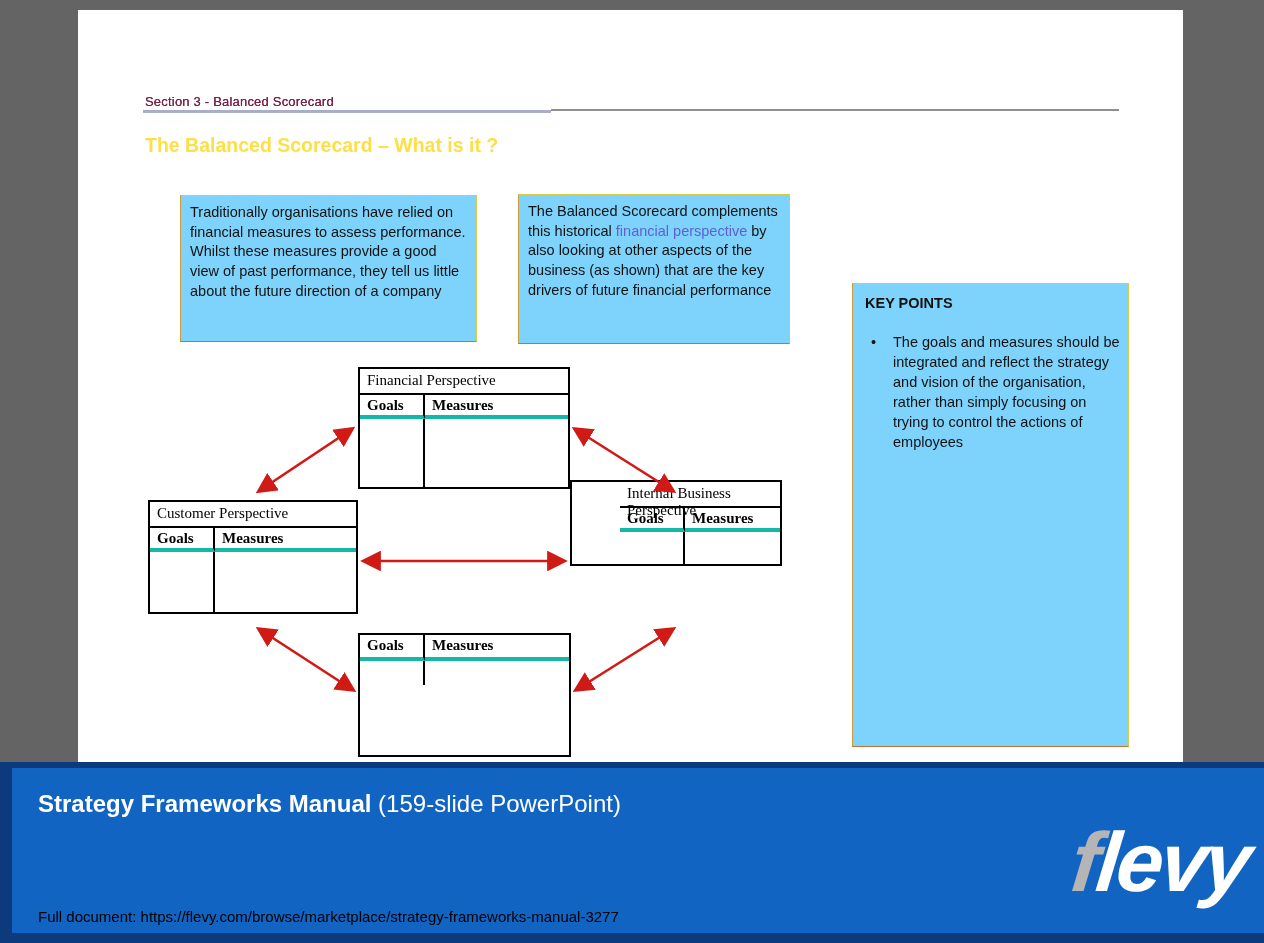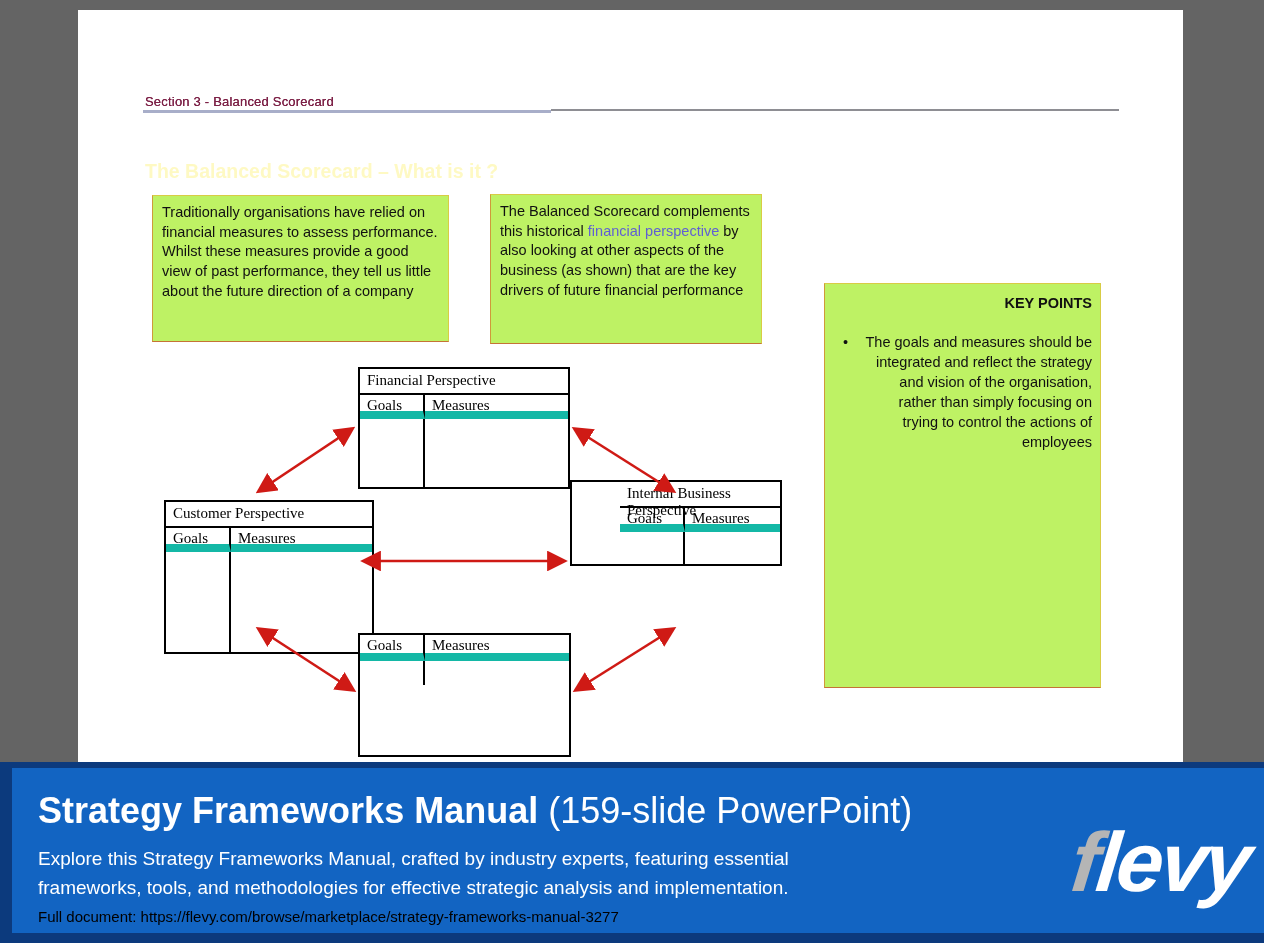--- a/index.html
+++ b/index.html
@@ -17,70 +17,69 @@
     position:absolute;left:145px;top:94px;
     font-size:13px;color:#7c2046;letter-spacing:0.2px;
   }
   .divider-thick{
     position:absolute;left:143px;top:110px;width:408px;height:3px;background:#a8aec9;
   }
   .divider-thin{
     position:absolute;left:551px;top:109px;width:568px;height:2px;background:#8e8e93;
   }
   .page-title{
-    position:absolute;left:145px;top:160px;
-    font-size:19.5px;font-weight:bold;color:#fef9c3;
+    position:absolute;left:145px;top:134px;
+    font-size:19.5px;font-weight:bold;color:#fde047;
   }
   .note{
-    position:absolute;background:#bef264;
+    position:absolute;background:#7dd3fc;
     border:1px solid #d8cc45;border-bottom-color:#c57335;border-left-color:#cf9a3a;
     font-size:14.5px;line-height:19.7px;color:#111;
-    padding:7px 9px;box-sizing:border-box;
+    padding:7px 9px;box-sizing:border-box;margin-left:28px;
   }
   .note-left{left:152px;top:195px;width:297px;height:147px;}
   .note-right{left:490px;top:194px;width:272px;height:150px;}
   .inline-link{color:#5f5fd3;}
   .key-points{
-    left:824px;top:283px;width:277px;height:405px;
+    left:824px;top:283px;width:277px;height:464px;
     padding:8px 8px 8px 12px;
-    text-align:right;
   }
   .key-points-title{font-weight:bold;font-size:14.5px;margin:2px 0 18px 0;}
   .key-points ul{list-style:none;margin:0;padding:0;}
   .key-points li{position:relative;padding-left:28px;font-size:14.5px;line-height:20px;}
   .key-points li::before{content:"\2022";position:absolute;left:6px;top:0;}
   .bsc-box{
     position:absolute;background:#fff;border:2px solid #000;box-sizing:border-box;
     display:grid;grid-template-columns:65px 1fr;
     font-family:"Liberation Serif",serif;font-size:15px;color:#000;
   }
   .bsc-title{grid-column:1/3;border-bottom:2px solid #000;padding:3px 4px 0 7px;box-sizing:border-box;}
-  .bsc-col-head{border-bottom:8px solid #14b8a6;padding:2px 4px 0 7px;box-sizing:border-box;}
+  .bsc-col-head{border-bottom:4px solid #14b8a6;padding:2px 4px 0 7px;box-sizing:border-box;font-weight:bold;}
   .bsc-col-head.first{border-right:2px solid #000;}
   .bsc-cell{box-sizing:border-box;}
   .bsc-cell.first{border-right:2px solid #000;}
   .box-financial{left:358px;top:367px;width:212px;height:122px;grid-template-rows:26px 24px 1fr;}
-  .box-customer{left:164px;top:500px;width:210px;height:154px;grid-template-rows:26px 24px 1fr;}
+  .box-customer{left:148px;top:500px;width:210px;height:114px;grid-template-rows:26px 24px 1fr;}
   .box-internal{left:570px;top:480px;width:212px;height:86px;grid-template-rows:26px 24px 1fr;padding-left:48px;}
   .box-innovation{left:358px;top:633px;width:213px;height:124px;grid-template-rows:26px 24px 1fr;}
   .arrows{position:absolute;left:0;top:0;width:1264px;height:943px;pointer-events:none;}
   .banner{
     position:absolute;left:0;top:762px;width:1264px;height:181px;
     background:#0c3a7d;
   }
   .banner-inner{
     position:absolute;left:12px;top:6px;right:0;bottom:10px;
     background:#1264c2;
   }
   .logo-panel{
     position:absolute;right:0;top:6px;bottom:0;width:225px;background:#1264c2;
   }
   .banner-title{
     position:absolute;left:26px;top:22px;
-    font-size:36px;color:#ffffff;white-space:nowrap;
+    font-size:24px;color:#ffffff;white-space:nowrap;
   }
   .banner-title .bold{font-weight:bold;}
   .banner-desc{
     position:absolute;left:26px;top:76px;width:810px;
     font-size:19px;line-height:29px;color:#ffffff;
   }
   .banner-link{
     position:absolute;left:26px;top:140px;
     font-size:15px;color:#000000;text-decoration:none;white-space:nowrap;
   }
@@ -162,17 +161,16 @@
   <line x1="575" y1="429" x2="673" y2="491" stroke="#cf1a15" stroke-width="2.6" marker-start="url(#ah-start)" marker-end="url(#ah-end)"></line>
   <line x1="364" y1="561" x2="564" y2="561" stroke="#cf1a15" stroke-width="2.6" marker-start="url(#ah-start)" marker-end="url(#ah-end)"></line>
   <line x1="259" y1="629" x2="353" y2="690" stroke="#cf1a15" stroke-width="2.6" marker-start="url(#ah-start)" marker-end="url(#ah-end)"></line>
   <line x1="673" y1="629" x2="576" y2="690" stroke="#cf1a15" stroke-width="2.6" marker-start="url(#ah-start)" marker-end="url(#ah-end)"></line>
 </svg>
 
 <div class="banner">
   <div class="banner-inner">
     <div class="logo-panel"></div>
     <div class="banner-title"><span class="bold">Strategy Frameworks Manual</span><span> (159-slide PowerPoint)</span></div>
-    <div class="banner-desc">Explore this Strategy Frameworks Manual, crafted by industry experts, featuring essential frameworks, tools, and methodologies for effective strategic analysis and implementation.</div>
     <a class="banner-link" href="#">Full document: https://flevy.com/browse/marketplace/strategy-frameworks-manual-3277</a>
     <div class="flevy-logo"><span class="f">f</span><span>levy</span></div>
   </div>
 </div>
 
 </body></html>

